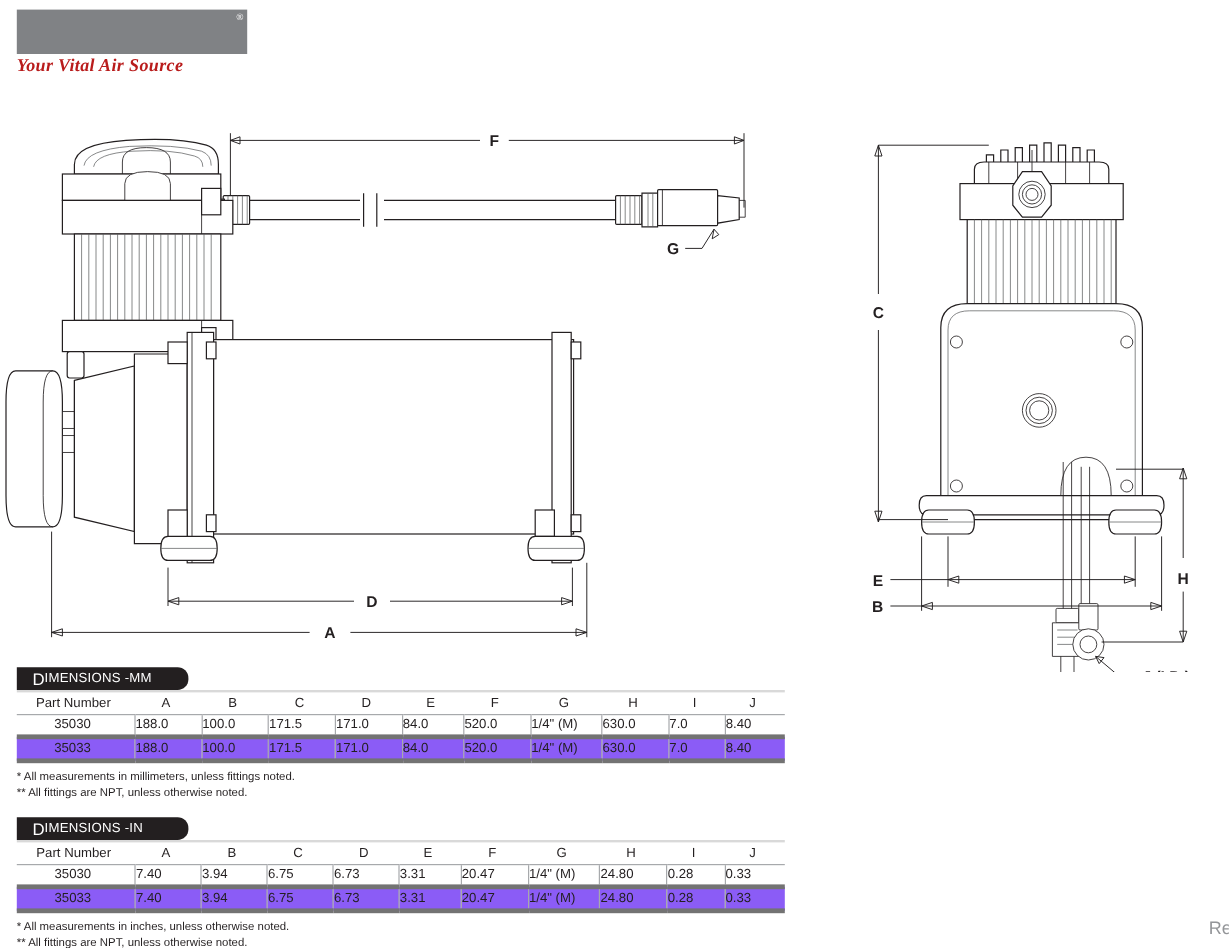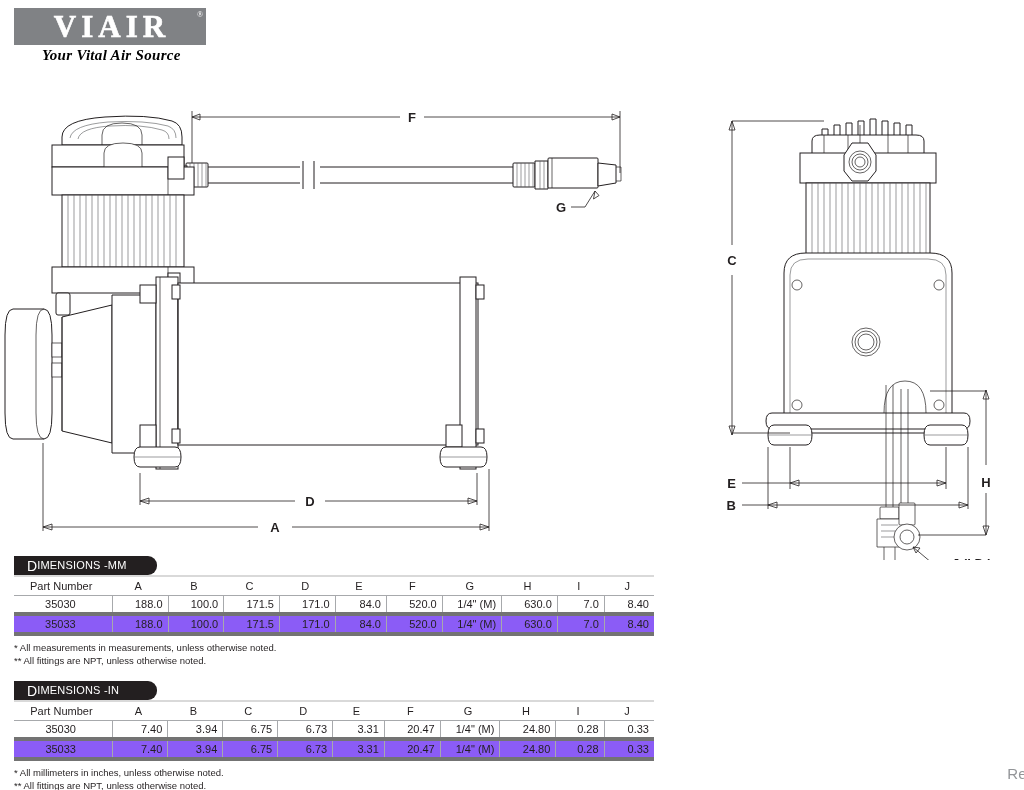--- a/index.html
+++ b/index.html
@@ -9,22 +9,22 @@
   
   #logo-block{position:absolute;left:14px;top:8px;width:200px;}
   .logo-bar{background:#808285;width:192px;height:37px;display:flex;
             align-items:center;justify-content:center;position:relative;}
   .logo-word{font-family:"Liberation Serif",serif;font-weight:bold;
              font-size:31px;color:#fff;letter-spacing:5px;
              -webkit-text-stroke:0.6px #fff;padding-left:4px;}
   .logo-reg{position:absolute;right:3px;top:2px;color:#fff;font-size:8px;
             font-family:"Liberation Serif",serif;}
   .logo-tag{font-family:"Liberation Serif",serif;font-style:italic;
-            font-weight:bold;font-size:15px;color:#000000;margin-top:2px;
-            letter-spacing:0.3px;white-space:nowrap;margin-left:28px;}
+            font-weight:bold;font-size:15px;color:#b91c1c;margin-top:2px;
+            letter-spacing:0.3px;white-space:nowrap;}
 
   
   #drawing-area{position:absolute;left:0;top:95px;width:1024px;height:465px;}
   svg{display:block;}
   .ln{fill:none;stroke:#231f20;stroke-width:1;}
   .ln-thin{fill:none;stroke:#231f20;stroke-width:0.7;}
   .ln-hair{fill:none;stroke:#58595b;stroke-width:0.6;}
   .dim{fill:none;stroke:#231f20;stroke-width:0.8;}
   .wht{fill:#ffffff;stroke:#231f20;stroke-width:1;}
   .wht-thin{fill:#ffffff;stroke:#231f20;stroke-width:0.7;}
@@ -39,37 +39,36 @@
           border-top-right-radius:9px;border-bottom-right-radius:9px;
           display:flex;align-items:center;padding-left:13px;
           box-sizing:border-box;}
   .banner .big{font-size:14px;line-height:14px;}
   .banner .small{font-size:11px;line-height:11px;letter-spacing:0.2px;text-align:right;}
   .banner-rule{height:2px;background:#d9d9d9;width:640px;margin-top:0px;}
   table{border-collapse:collapse;width:640px;font-size:11px;
         font-family:Liberation Sans, sans-serif;color:#231f20;}
   th{font-weight:normal;text-align:center;padding:3px 4px 3px 0;
      border-bottom:1px solid #a7a9ac;}
-  td{text-align:right;padding:2px 5px 2px 0;border-right:1px solid #a7a9ac;}
+  td{padding:2px 5px 2px 0;border-right:1px solid #a7a9ac;}
   td:last-child{border-right:none;}
   td.pn{text-align:center;border-right:1px solid #a7a9ac;}
   tr.alt td{background:#8b5cf6;}
   tr.datarow td{border-bottom:4px solid #737373;}
   .notes{font-size:9.5px;color:#231f20;margin-top:5px;line-height:13px;}
   .notes div{white-space:nowrap;}
 
   #rev-note{position:absolute;right:-10px;bottom:8px;color:#939598;
             font-size:15px;white-space:nowrap;}
 </style>
 </head>
 <body>
 
 <div id="logo-block">
   <div class="logo-bar">
-    <span class="logo-word">VIAIR</span>
     <span class="logo-reg">®</span>
   </div>
   <div class="logo-tag">Your Vital Air Source</div>
 </div>
 
 <div id="drawing-area">
 <svg width="1024" height="465" viewBox="0 0 1024 465">
 
   <g>
 
@@ -406,21 +405,21 @@
         <td>84.0</td>
         <td>520.0</td>
         <td>1/4" (M)</td>
         <td>630.0</td>
         <td>7.0</td>
         <td>8.40</td>
       </tr>
     </tbody>
   </table>
   <div class="notes">
-    <div>* All measurements in measurements, unless otherwise noted.</div>
+    <div>* All measurements in millimeters, unless fittings noted.</div>
     <div>** All fittings are NPT, unless otherwise noted.</div>
   </div>
 </div>
 
 <div class="tbl-block" id="in-block">
   <div class="banner">
     <span class="big">D</span>
       <span class="small">IMENSIONS - </span>
       <span class="small">IN</span>
   </div>
@@ -464,18 +463,18 @@
         <td>3.31</td>
         <td>20.47</td>
         <td>1/4" (M)</td>
         <td>24.80</td>
         <td>0.28</td>
         <td>0.33</td>
       </tr>
     </tbody>
   </table>
   <div class="notes">
-    <div>* All millimeters in inches, unless otherwise noted.</div>
+    <div>* All measurements in inches, unless otherwise noted.</div>
     <div>** All fittings are NPT, unless otherwise noted.</div>
   </div>
 </div>
 
 <div id="rev-note">Rev</div>
 
 </body></html>

